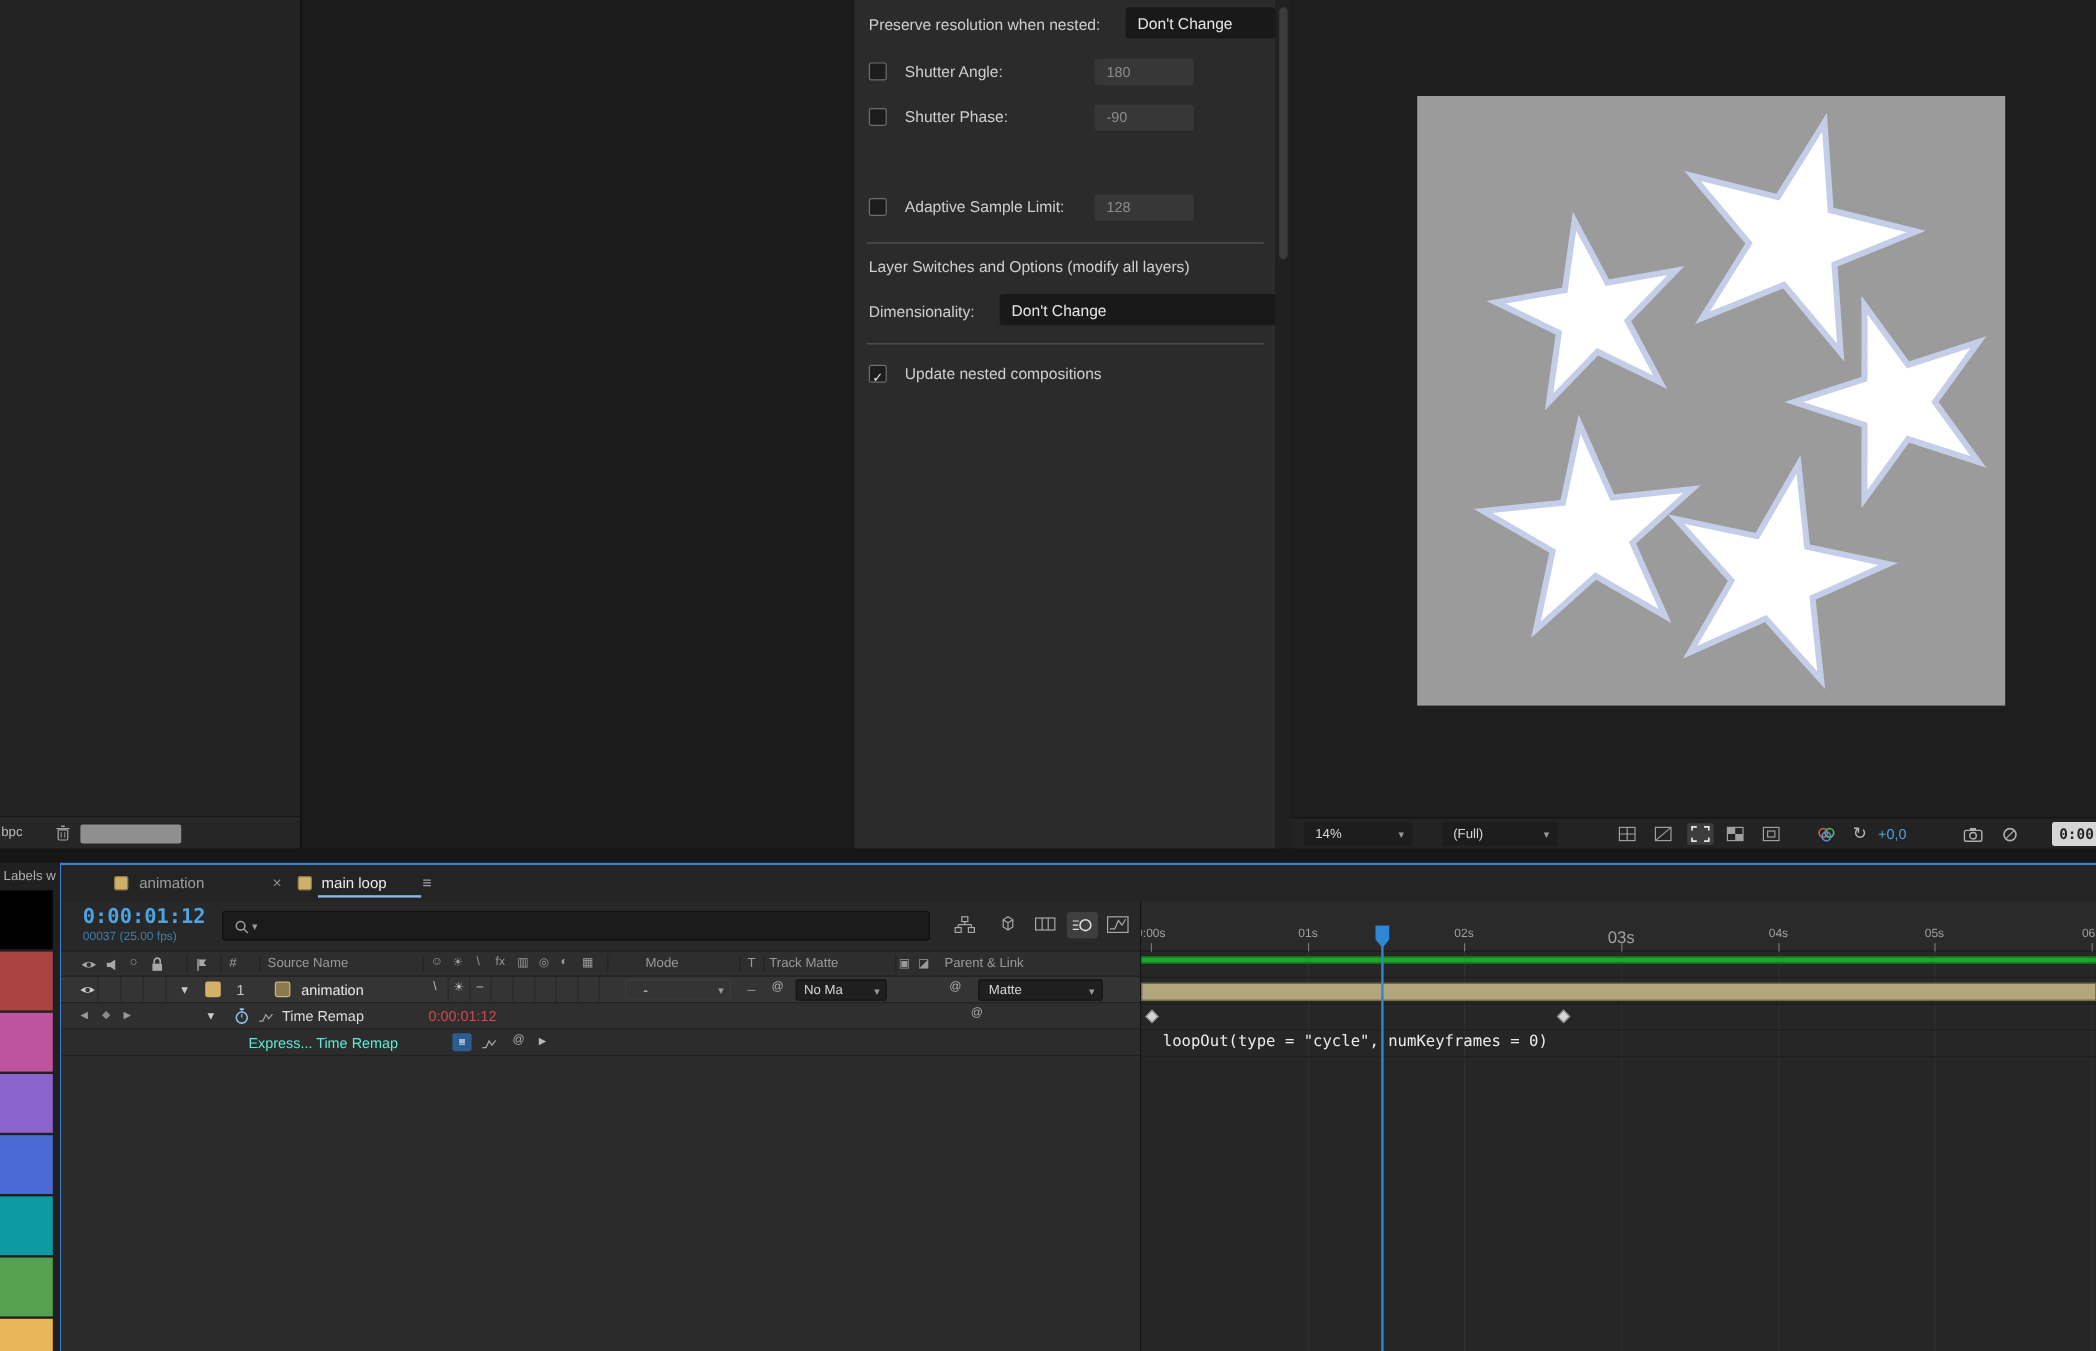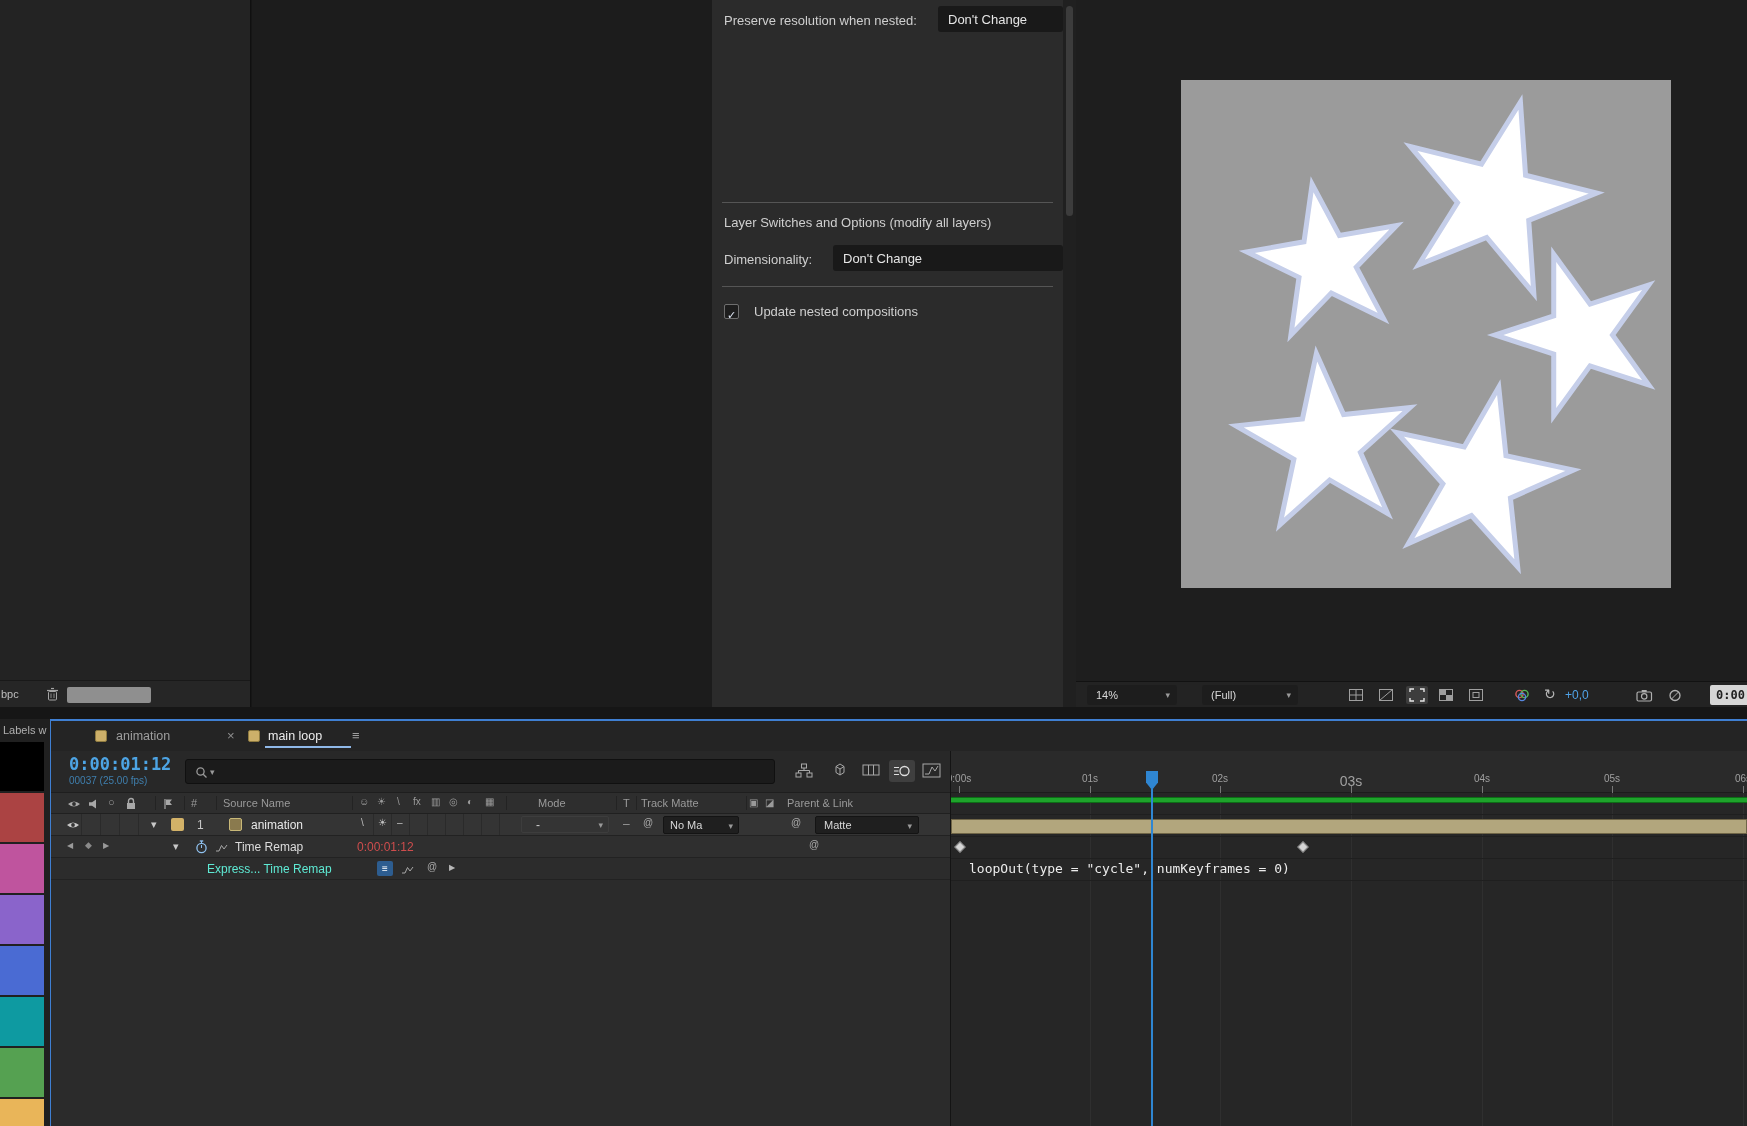--- a/index.html
+++ b/index.html
@@ -36,20 +36,41 @@
 
 <div class="panel" style="left:252px;top:0;width:460px;height:707px;background:#1c1c1c"></div>
 
 <div class="panel" style="left:712px;top:0;width:351px;height:707px;background:#2b2b2b">
 
   <span class="abs lbl" style="left:12px;top:13px">Preserve resolution when nested:</span>
   <div class="abs" style="left:226px;top:6px;width:125px;height:26px;background:#191919;border-radius:3px">
     <span class="abs" style="left:10px;top:6px;font-size:13px;color:#e6e6e6">Don't Change</span>
   </div>
 
+  <div class="abs" style="left:0;top:48px;width:100%;height:26px">
+    <span class="abs" style="left:12px;top:4px;width:15px;height:15px;background:#1d1d1d;border:1px solid #6e6e6e;border-radius:2px"></span>
+    <span class="abs lbl" style="left:42px;top:4px">Shutter Angle:</span>
+    <div class="abs" style="left:200px;top:1px;width:83px;height:22px;background:#373737;border-radius:3px">
+      <span class="abs" style="left:10px;top:4px;font-size:12px;color:#8d8d8d">180</span>
+    </div>
+  </div>
+  <div class="abs" style="left:0;top:86px;width:100%;height:26px">
+    <span class="abs" style="left:12px;top:4px;width:15px;height:15px;background:#1d1d1d;border:1px solid #6e6e6e;border-radius:2px"></span>
+    <span class="abs lbl" style="left:42px;top:4px">Shutter Phase:</span>
+    <div class="abs" style="left:200px;top:1px;width:83px;height:22px;background:#373737;border-radius:3px">
+      <span class="abs" style="left:10px;top:4px;font-size:12px;color:#8d8d8d">-90</span>
+    </div>
+  </div>
+  <div class="abs" style="left:0;top:161px;width:100%;height:26px">
+    <span class="abs" style="left:12px;top:4px;width:15px;height:15px;background:#1d1d1d;border:1px solid #6e6e6e;border-radius:2px"></span>
+    <span class="abs lbl" style="left:42px;top:4px">Adaptive Sample Limit:</span>
+    <div class="abs" style="left:200px;top:1px;width:83px;height:22px;background:#373737;border-radius:3px">
+      <span class="abs" style="left:10px;top:4px;font-size:12px;color:#8d8d8d">128</span>
+    </div>
+  </div>
 
   <div class="abs" style="left:10px;top:202px;width:331px;height:1px;background:#555"></div>
   <span class="abs lbl" style="left:12px;top:215px">Layer Switches and Options (modify all layers)</span>
 
   <span class="abs lbl" style="left:12px;top:252px">Dimensionality:</span>
   <div class="abs" style="left:121px;top:245px;width:230px;height:26px;background:#191919;border-radius:3px">
     <span class="abs" style="left:10px;top:6px;font-size:13px;color:#e6e6e6">Don't Change</span>
   </div>
   <div class="abs" style="left:10px;top:286px;width:331px;height:1px;background:#555"></div>
 

